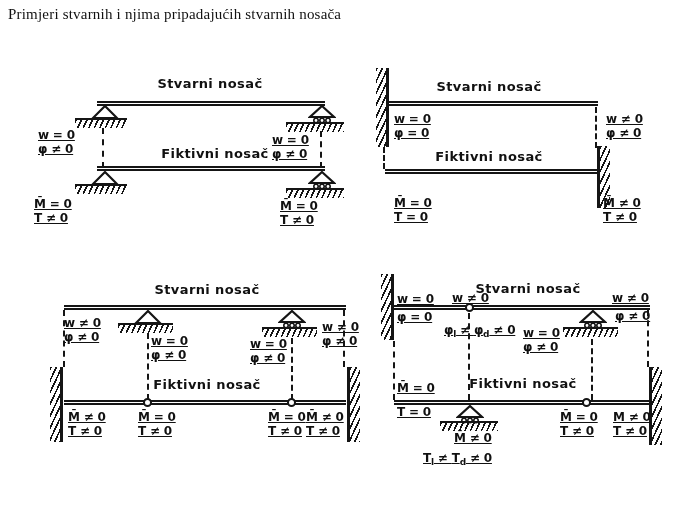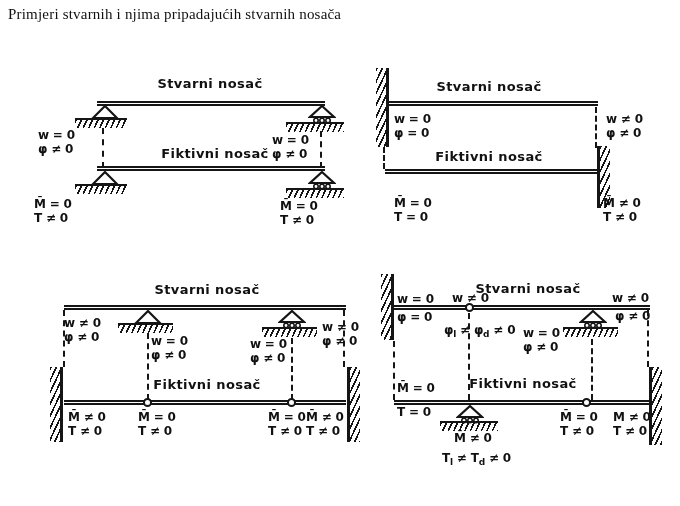--- a/index.html
+++ b/index.html
@@ -14,21 +14,21 @@
   .hatch{position:absolute;height:8px;border-top:2px solid #151515;
          background:repeating-linear-gradient(115deg,#151515 0 1.6px,transparent 1.6px 5px);}
   .wall-l{position:absolute;border-right:3px solid #151515;box-sizing:border-box;
          background:repeating-linear-gradient(115deg,#151515 0 1.6px,transparent 1.6px 5px);}
   .wall-r{position:absolute;border-left:3px solid #151515;box-sizing:border-box;
          background:repeating-linear-gradient(115deg,#151515 0 1.6px,transparent 1.6px 5px);}
   .sup{position:absolute;}
   .hinge{position:absolute;width:9px;height:9px;border:2px solid #151515;border-radius:50%;
          background:#fff;box-sizing:border-box;}
   .lbl{position:absolute;font-weight:bold;font-size:12px;line-height:14px;white-space:nowrap;
-       letter-spacing:-0.2px;color:#111;}
+       letter-spacing:-0.2px;color:#111;text-decoration:underline;}
   .lbl .ln{display:block;}
   .lbl sub{font-size:9px;}
   .dtitle{position:absolute;font-weight:bold;font-size:13px;letter-spacing:0.4px;
           text-align:center;color:#111;white-space:nowrap;}
 </style>
 </head>
 <body>
 
 <div class="page">
   <div class="title">Primjeri stvarnih i njima pripadajućih stvarnih nosača</div>
@@ -223,21 +223,21 @@
 
     <svg class="sup" style="left:456px;top:405px;" width="28" height="19" viewBox="0 0 28 19">
       <path d="M14 1 L26 12 L2 12 Z" fill="#fff" stroke="#151515" stroke-width="2.2"></path>
       <circle cx="8" cy="15.5" r="2.2" fill="#fff" stroke="#151515" stroke-width="1.6"></circle>
       <circle cx="14" cy="15.5" r="2.2" fill="#fff" stroke="#151515" stroke-width="1.6"></circle>
       <circle cx="20" cy="15.5" r="2.2" fill="#fff" stroke="#151515" stroke-width="1.6"></circle>
       </svg>
     <div class="hatch" style="left:440px;top:421px;width:58px;"></div>
 
     <div class="lbl" style="left:454px;top:431px;">M̄ ≠ 0</div>
-    <div class="lbl" style="left:442px;top:451px;"><span>T</span><sub>l</sub><span> ≠ </span><span>T</span><sub>d</sub><span> ≠ 0</span></div>
+    <div class="lbl" style="left:423px;top:451px;"><span>T</span><sub>l</sub><span> ≠ </span><span>T</span><sub>d</sub><span> ≠ 0</span></div>
 
     <div class="lbl" style="left:560px;top:410px;">
       <span class="ln">M̄ = 0</span>
       <span class="ln">T ≠ 0</span>
     </div>
     <div class="lbl" style="left:613px;top:410px;">
       <span class="ln">M ≠ 0</span>
       <span class="ln">T ≠ 0</span>
     </div>
   </div>

